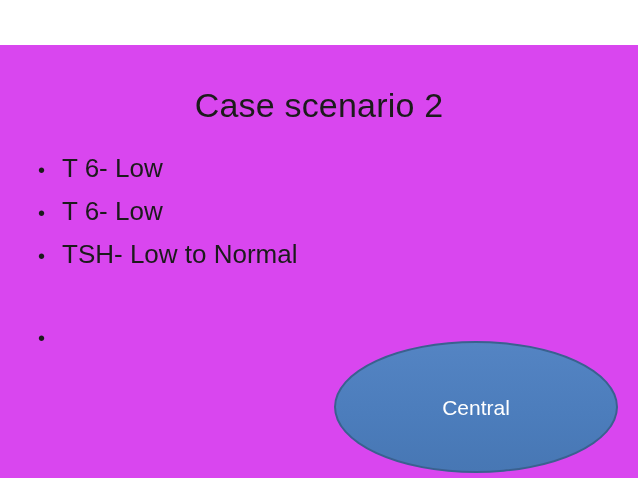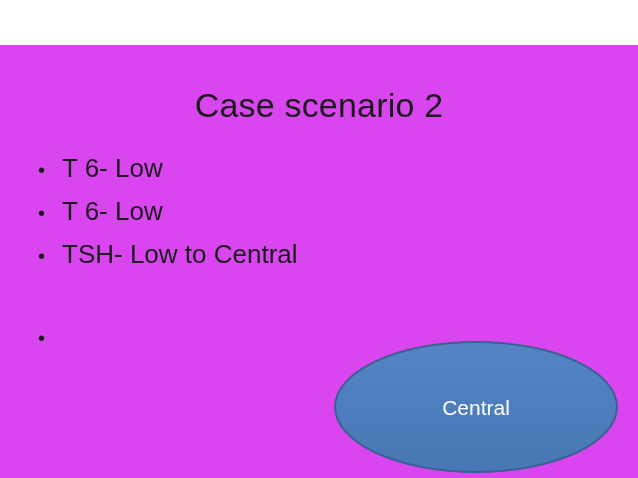--- a/index.html
+++ b/index.html
@@ -85,21 +85,21 @@
       <span>T 6- Low</span>
     </div>
 
     <div class="bullet-row">
       <span class="bullet-marker">•</span>
       <span>T 6- Low</span>
     </div>
 
     <div class="bullet-row">
       <span class="bullet-marker">•</span>
-      <span>TSH- Low to Central</span>
+      <span>TSH- Low to Normal</span>
     </div>
 
     <div class="blank-row"></div>
 
     <div class="bullet-row">
       <span class="bullet-marker">•</span>
     </div>
 
   </div>
 

